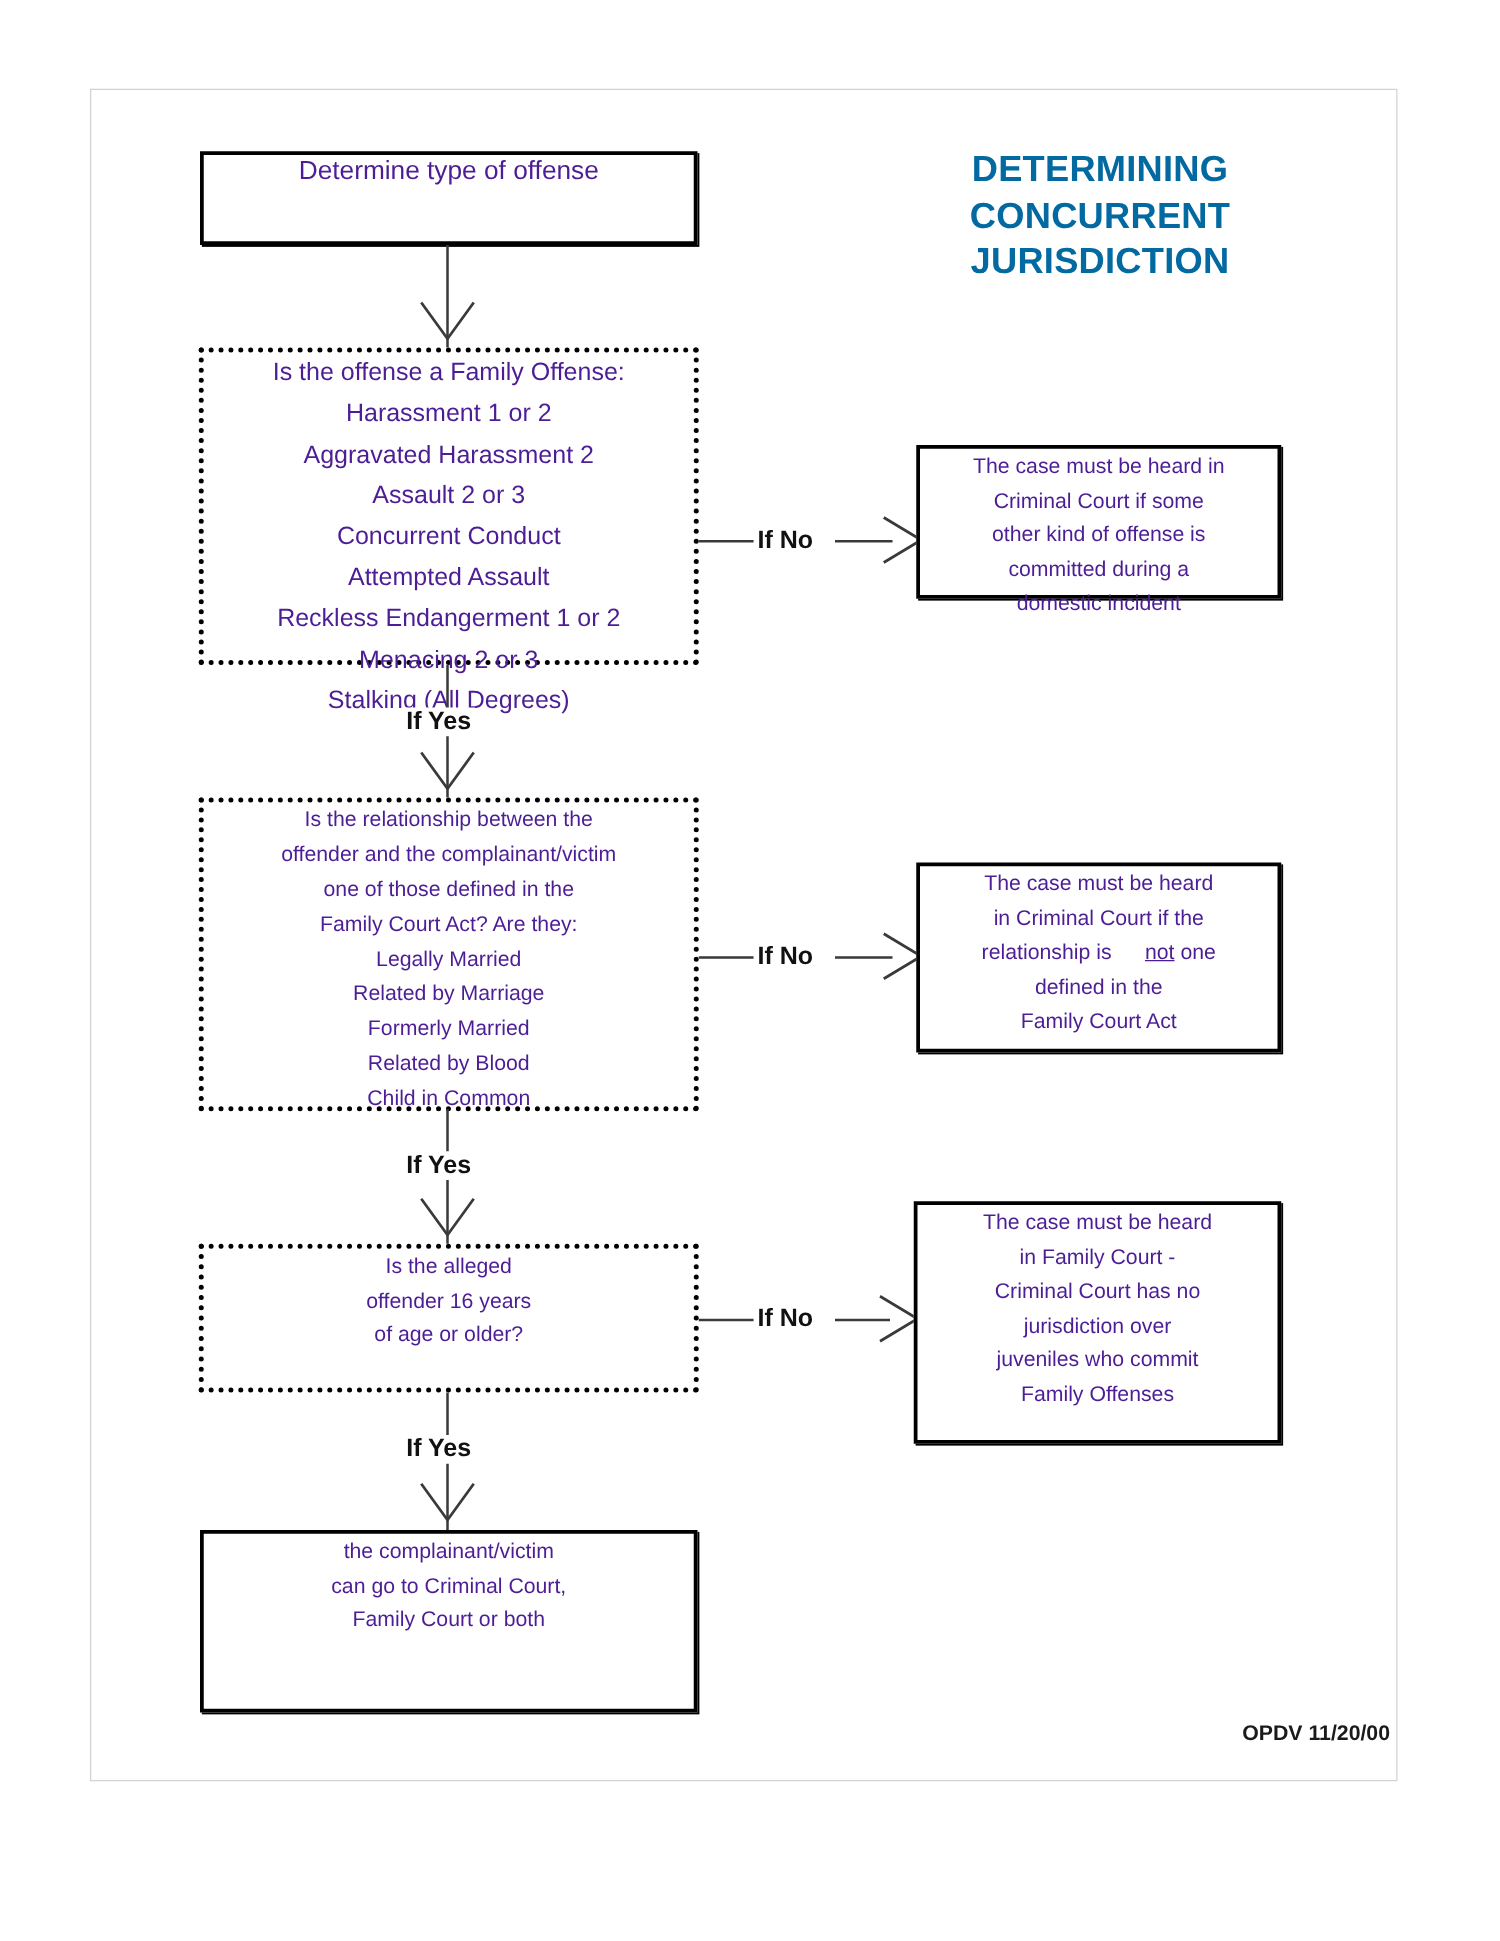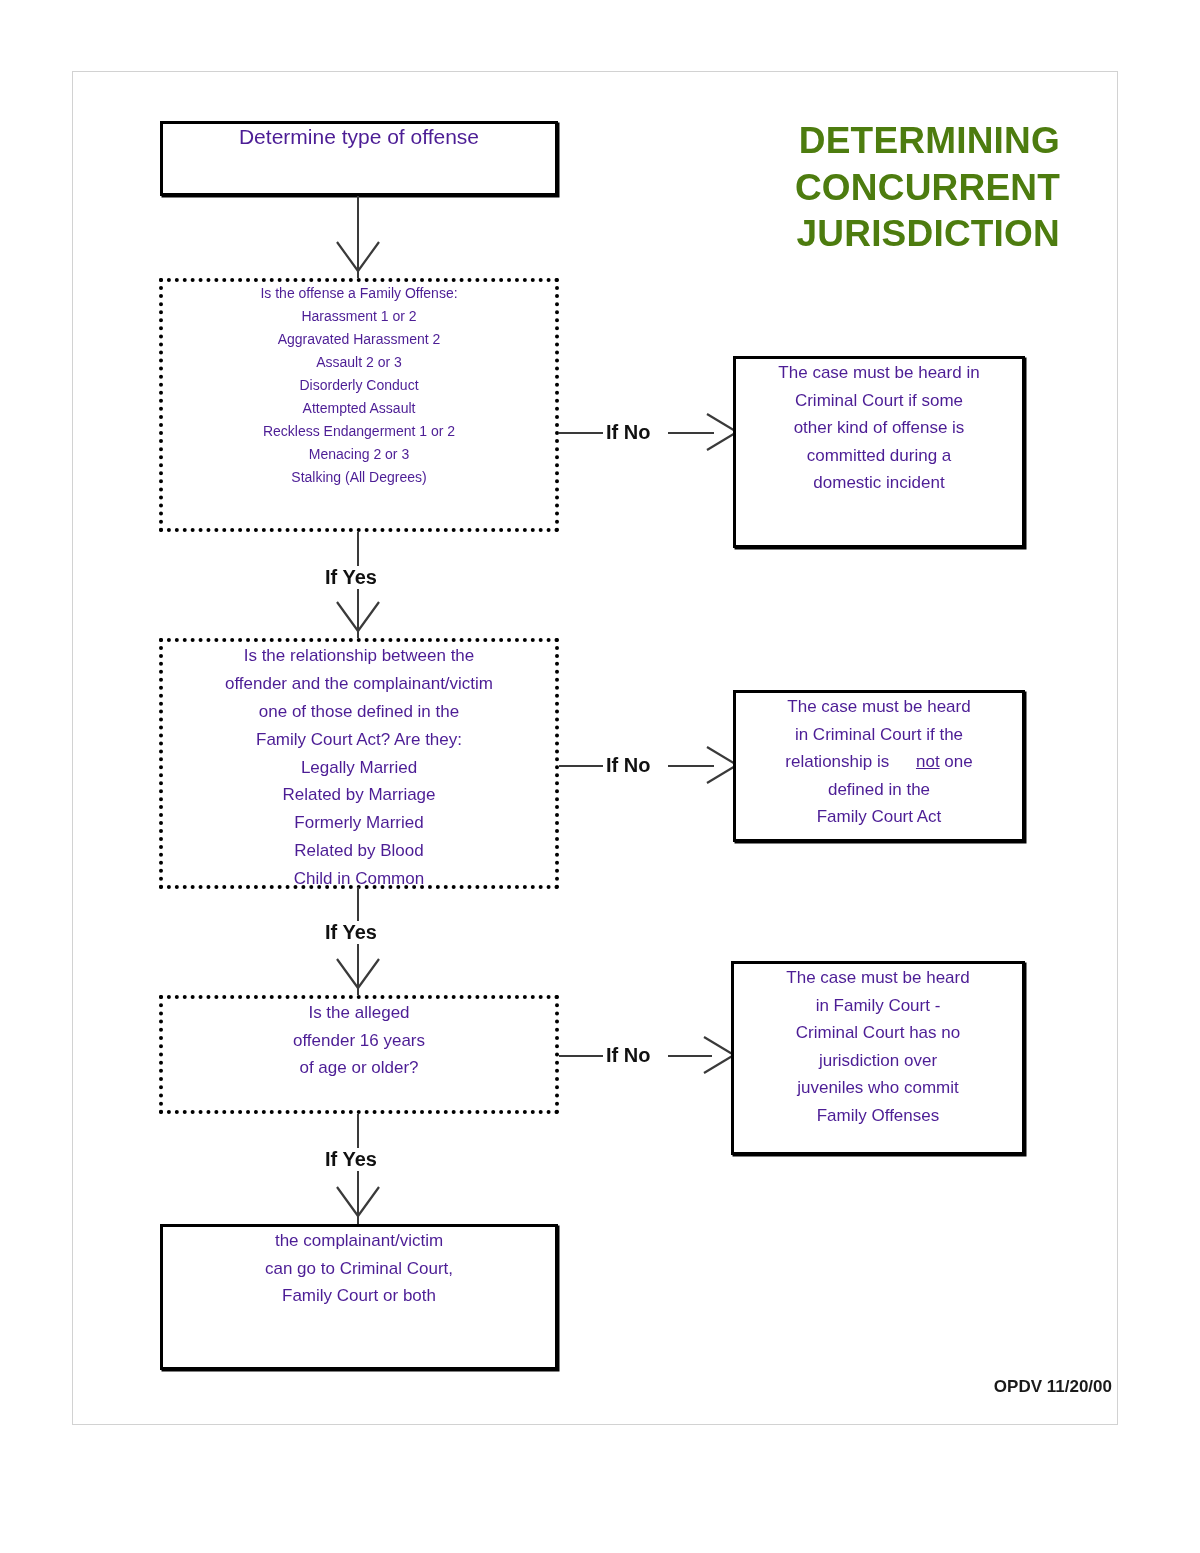--- a/index.html
+++ b/index.html
@@ -30,25 +30,25 @@
     box-sizing: border-box;
     background: #ffffff;
   }
 
   
   #chart-title {
     position: absolute;
     left: 700px;
     top: 118px;
     width: 360px;
-    text-align: right;
-    font-size: 37px;
+    text-align: center;
+    font-size: 29px;
     font-weight: bold;
     line-height: 1.26;
-    color: #4d7c0f;
+    color: #0369a1;
     letter-spacing: 0.2px;
   }
   #chart-title .tline { display: block; white-space: nowrap; }
 
   
   .node {
     position: absolute;
     box-sizing: border-box;
     background: #ffffff;
     display: flex;
@@ -69,36 +69,36 @@
     border: 4px dotted #000000;
   }
 
   
   #node-start {
     left: 160px; top: 121px; width: 398px; height: 75px;
     font-size: 21px; line-height: 1.25;
   }
   #node-q1 {
     left: 159px; top: 278px; width: 400px; height: 254px;
-    font-size: 14px; line-height: 1.64;
+    font-size: 20px; line-height: 1.64;
   }
   #node-q2 {
     left: 159px; top: 638px; width: 400px; height: 251px;
     font-size: 17px; line-height: 1.64;
   }
   #node-q3 {
     left: 159px; top: 995px; width: 400px; height: 119px;
     font-size: 17px; line-height: 1.62;
   }
   #node-end {
     left: 160px; top: 1224px; width: 398px; height: 146px;
     font-size: 17px; line-height: 1.62;
   }
   #node-out1 {
-    left: 733px; top: 356px; width: 292px; height: 192px;
+    left: 733px; top: 356px; width: 292px; height: 123px;
     font-size: 17px; line-height: 1.62;
   }
   #node-out2 {
     left: 733px; top: 690px; width: 292px; height: 152px;
     font-size: 17px; line-height: 1.62;
   }
   #node-out3 {
     left: 731px; top: 961px; width: 294px; height: 194px;
     font-size: 17px; line-height: 1.62;
   }
@@ -172,21 +172,21 @@
       <path d="M2 2 L23 31 L44 2" fill="none" stroke="#3a3a3a" stroke-width="2.2"></path>
     </svg>
   </div>
 
   <div class="node dashed-box" id="node-q1">
     <div class="inner">
       <span class="ln">Is the offense a Family Offense:</span>
       <span class="ln">Harassment 1 or 2</span>
       <span class="ln">Aggravated Harassment 2</span>
       <span class="ln">Assault 2 or 3</span>
-      <span class="ln">Disorderly Conduct</span>
+      <span class="ln">Concurrent Conduct</span>
       <span class="ln">Attempted Assault</span>
       <span class="ln">Reckless Endangerment 1 or 2</span>
       <span class="ln">Menacing 2 or 3</span>
       <span class="ln">Stalking (All Degrees)</span>
     </div>
   </div>
 
   <div class="hline" style="left:559px; top:432px; width:44px;"></div>
   <div class="edge-label" style="left:603px; top:421px;">If No</div>
   <div class="hline" style="left:668px; top:432px; width:46px;"></div>

